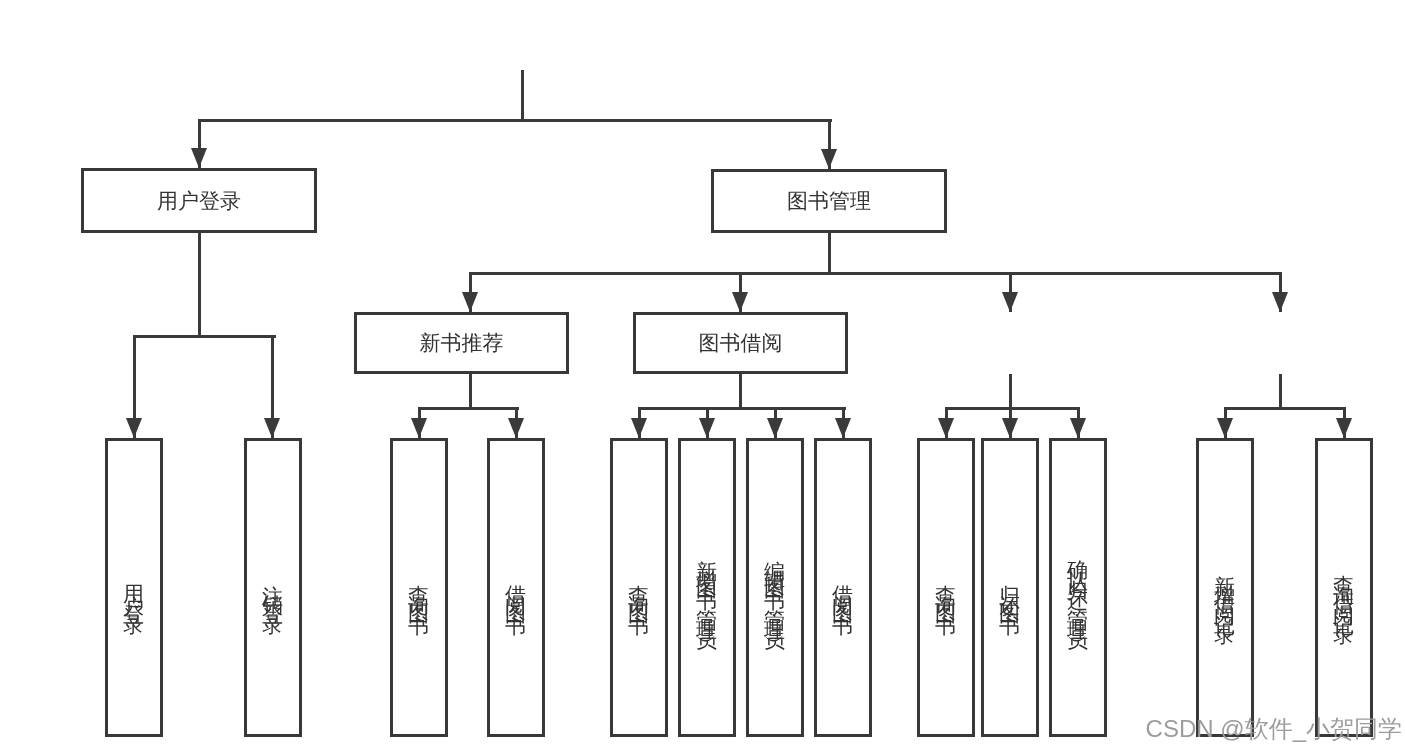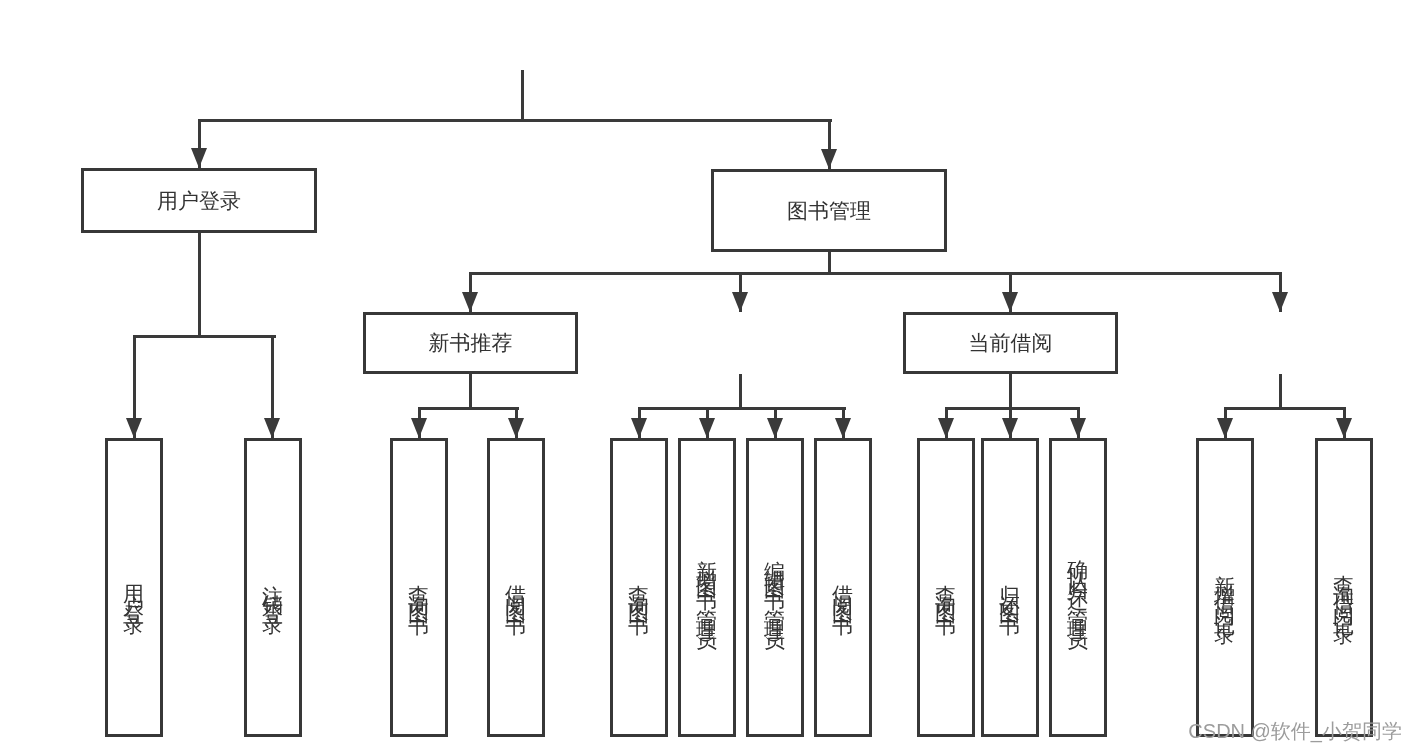--- a/index.html
+++ b/index.html
@@ -36,39 +36,39 @@
     position: absolute;
     width: 0; height: 0;
     border-left: 8px solid transparent;
     border-right: 8px solid transparent;
     border-top: 20px solid #3a3a3a;
     z-index: 1;
   }
   
   .n-root           { left: 21px;   top: 13px;  width: 1003px; height: 57px; }
   .n-user-login     { left: 81px;   top: 168px; width: 236px;  height: 65px; }
-  .n-book-mgmt      { left: 711px;  top: 169px; width: 236px;  height: 83px; }
+  .n-book-mgmt      { left: 711px;  top: 169px; width: 236px;  height: 64px; }
   .n-l3             { top: 312px; width: 215px; height: 62px; }
-  .n-new-book       { left: 363px; }
+  .n-new-book       { left: 354px; }
   .n-book-borrow    { left: 633px; }
   .n-current-borrow { left: 903px; }
   .n-borrow-records { left: 1172px; }
   .leaf             { top: 438px; width: 58px; height: 299px; }
   .lf-1  { left: 105px; }  .lf-2  { left: 244px; }
   .lf-3  { left: 390px; }  .lf-4  { left: 487px; }
   .lf-5  { left: 610px; }  .lf-6  { left: 678px; }
   .lf-7  { left: 746px; }  .lf-8  { left: 814px; }
   .lf-9  { left: 917px; }  .lf-10 { left: 981px; }
   .lf-11 { left: 1049px; } .lf-12 { left: 1196px; }
   .lf-13 { left: 1315px; }
   #watermark {
     position: absolute;
     right: 3px;
     bottom: 2px;
-    font-size: 20px;
+    font-size: 24px;
     color: #9c9c9c;
     z-index: 5;
     white-space: nowrap;
   }
 </style>
 </head>
 <body>
 
 <div id="canvas">
 
@@ -76,22 +76,22 @@
   <div class="box n-user-login">
     <span>用户登录</span>
   </div>
   <div class="box n-book-mgmt">
     <span>图书管理</span>
   </div>
 
   <div class="box n-l3 n-new-book">
     <span>新书推荐</span>
   </div>
-  <div class="box n-l3 n-current-borrow">
-    <span>当前借阅</span>
+  <div class="box n-l3 n-book-borrow">
+    <span>图书借阅</span>
   </div>
 
   <div class="box leaf lf-1">
     <span class="vtext">用户登录</span>
   </div>
   <div class="box leaf lf-2">
     <span class="vtext">注销登录</span>
   </div>
   <div class="box leaf lf-3">
     <span class="vtext">查询图书</span>

